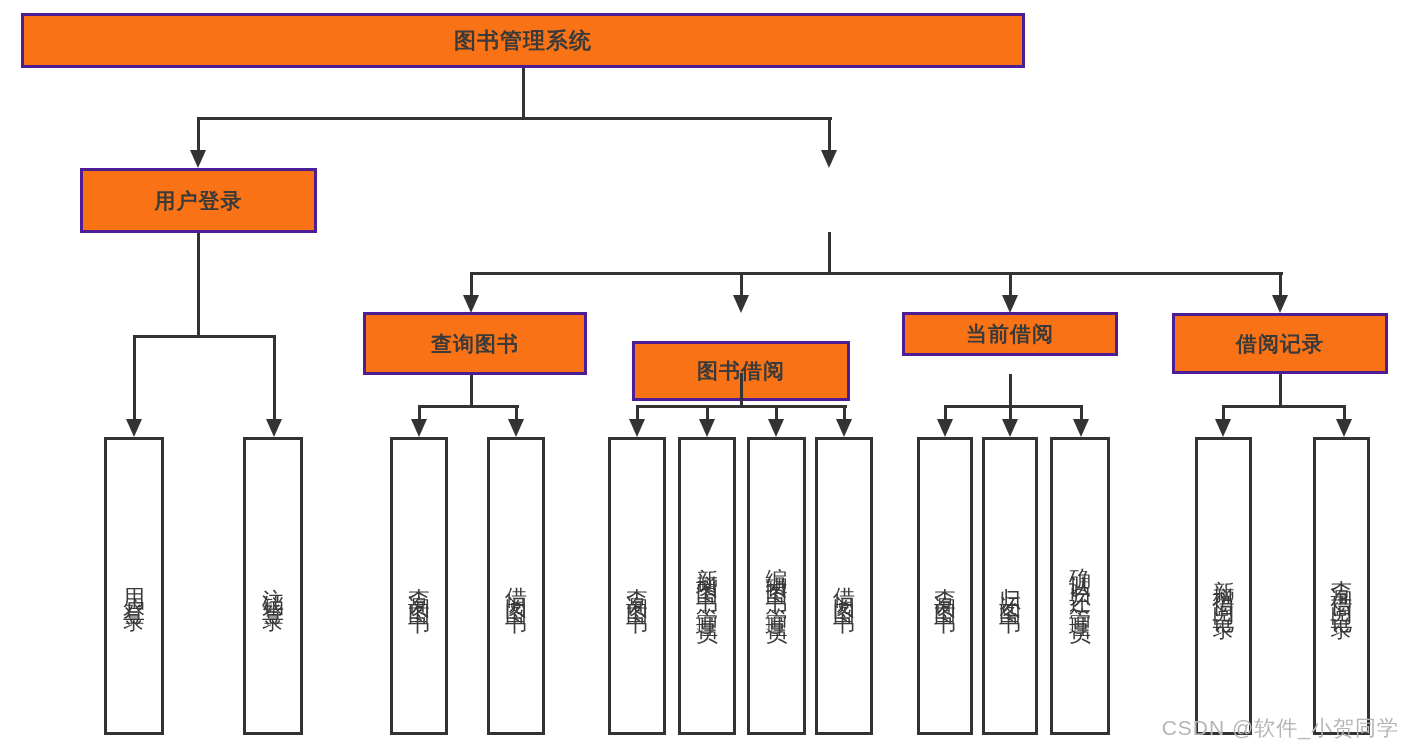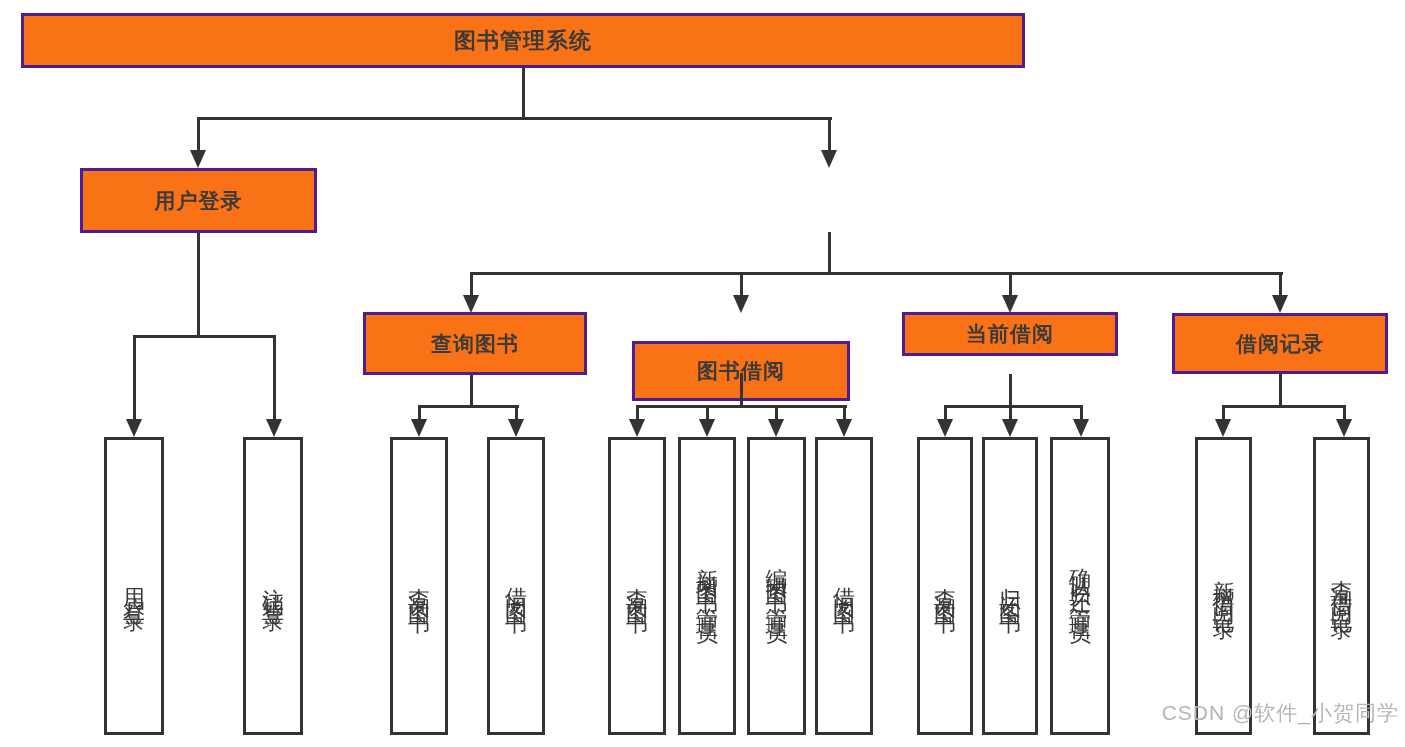--- a/index.html
+++ b/index.html
@@ -45,21 +45,21 @@
   .vl{position:absolute;width:3px;background:#333333;}
   .hl{position:absolute;height:3px;background:#333333;}
   .arw{
     position:absolute;width:0;height:0;
     border-left:8px solid transparent;
     border-right:8px solid transparent;
     border-top:18px solid #333333;
   }
   .watermark{
     position:absolute;
-    right:6px;bottom:20px;
+    right:6px;bottom:5px;
     font-size:21px;
     color:#b5b5b5;
     letter-spacing:1px;
     z-index:5;
   }
 </style>
 </head>
 <body>
 
 <div id="stage">

